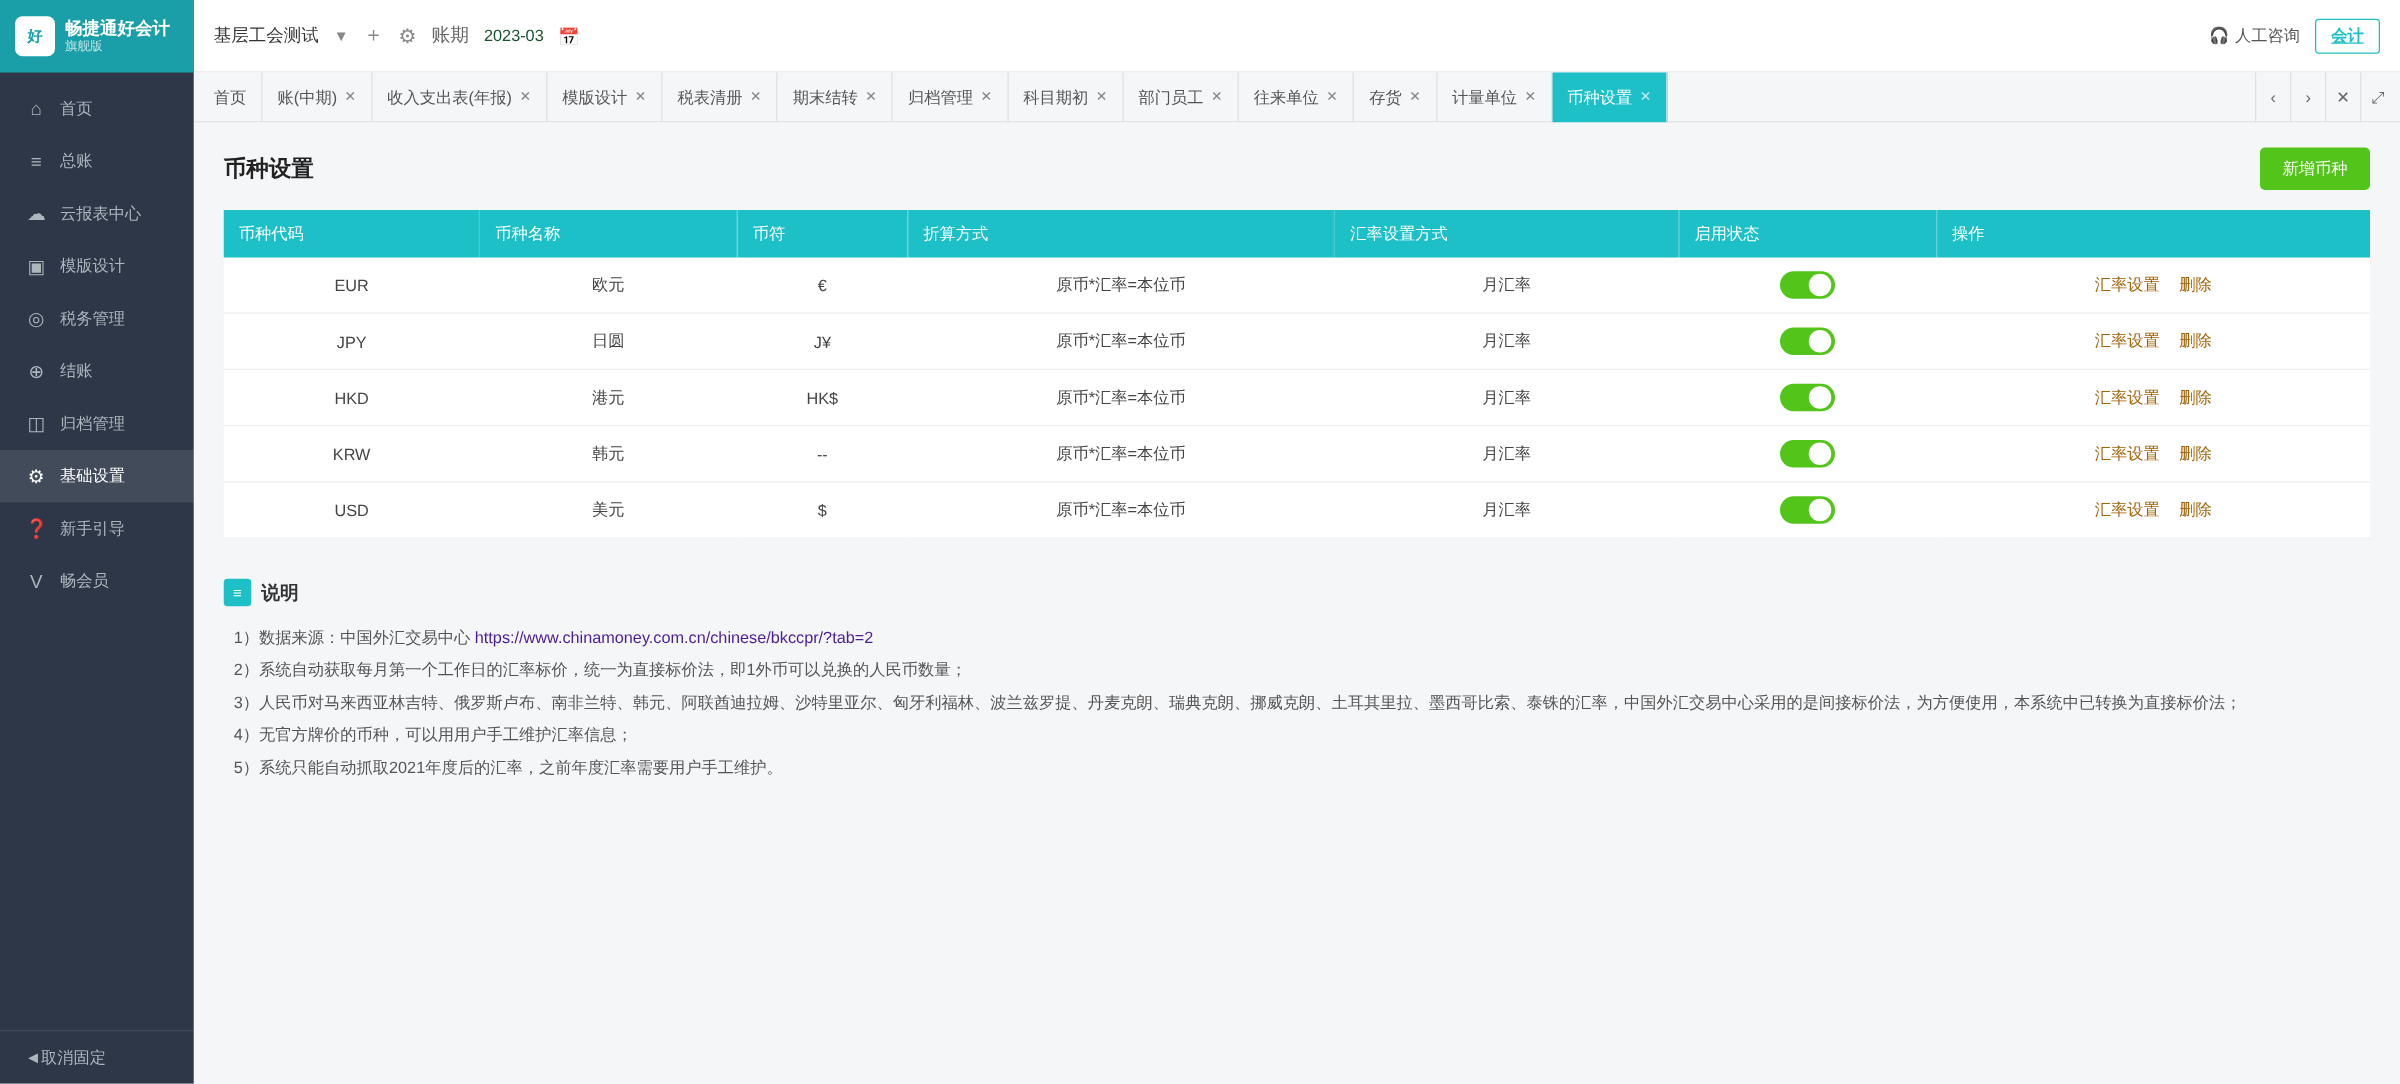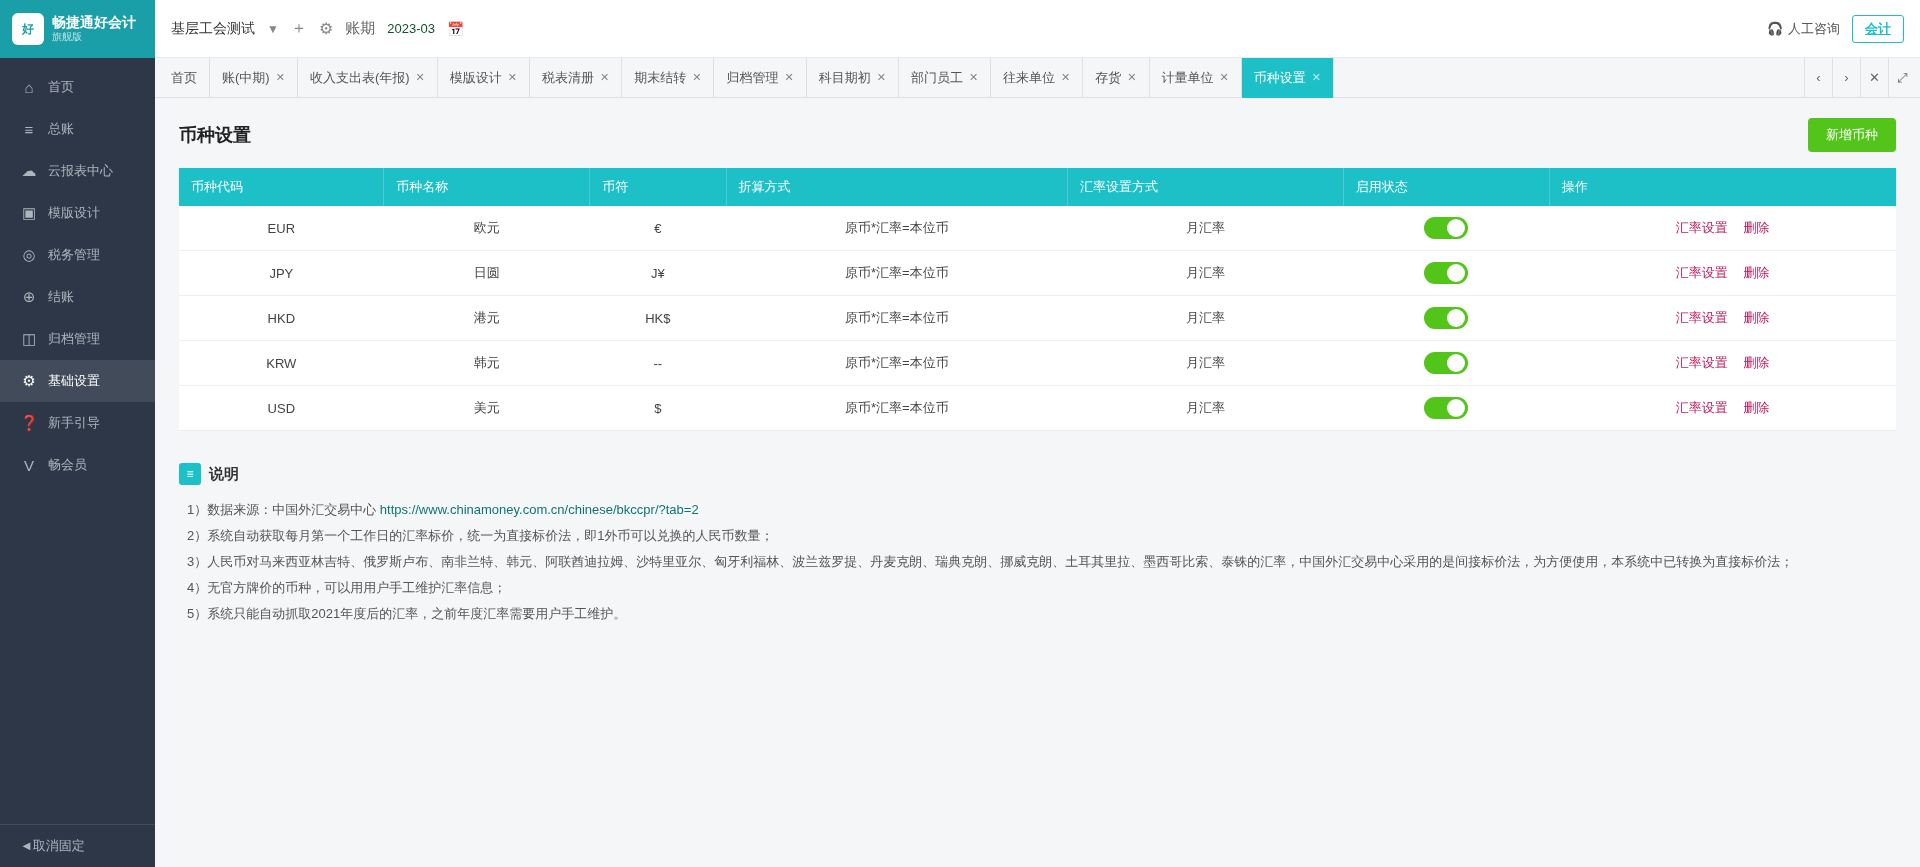--- a/index.html
+++ b/index.html
@@ -173,21 +173,21 @@
     .data-table tbody tr {
       border-bottom: 1px solid #eee;
     }
     .data-table tbody td {
       padding: 11px 12px;
       text-align: center;
       color: #444;
       font-size: 13px;
     }
     .action-link {
-      color: #be185d;
+      color: #a16207;
       cursor: pointer;
       text-decoration: none;
       margin: 0 6px;
     }
 
     
     .toggle-wrap { display: flex; align-items: center; justify-content: center; }
     .toggle {
       width: 44px;
       height: 22px;
@@ -224,21 +224,21 @@
       height: 22px;
       background: #1ec0c8;
       border-radius: 3px;
       display: flex;
       align-items: center;
       justify-content: center;
       color: white;
       font-size: 12px;
     }
     .notes-list { color: #555; font-size: 13px; line-height: 2; padding-left: 8px; }
-    .notes-link { color: #0f766e; text-decoration: none; }
+    .notes-link { color: #4c1d95; text-decoration: none; }
   </style>
 </head>
 <body>
 
 <div class="sidebar">
   <div class="sidebar-logo">
     <div class="logo-icon">好</div>
     <div>
       <div class="logo-text">畅捷通好会计</div>
       <div class="logo-sub">旗舰版</div>

